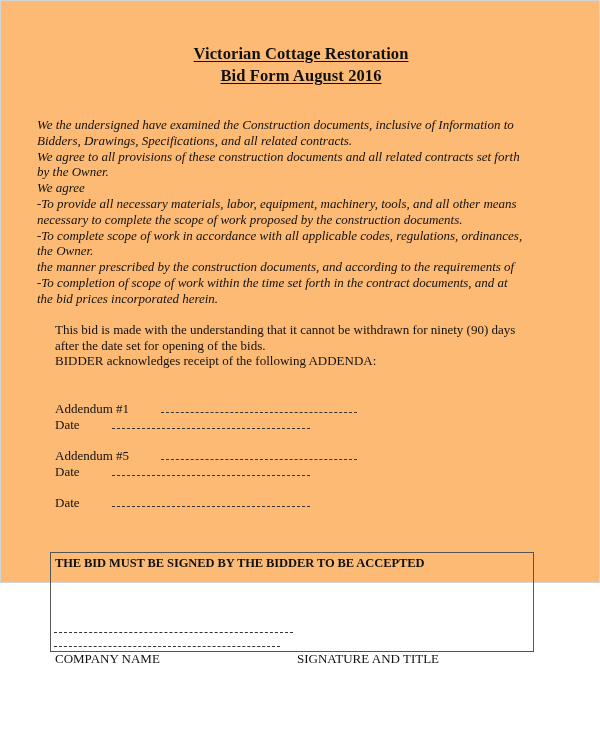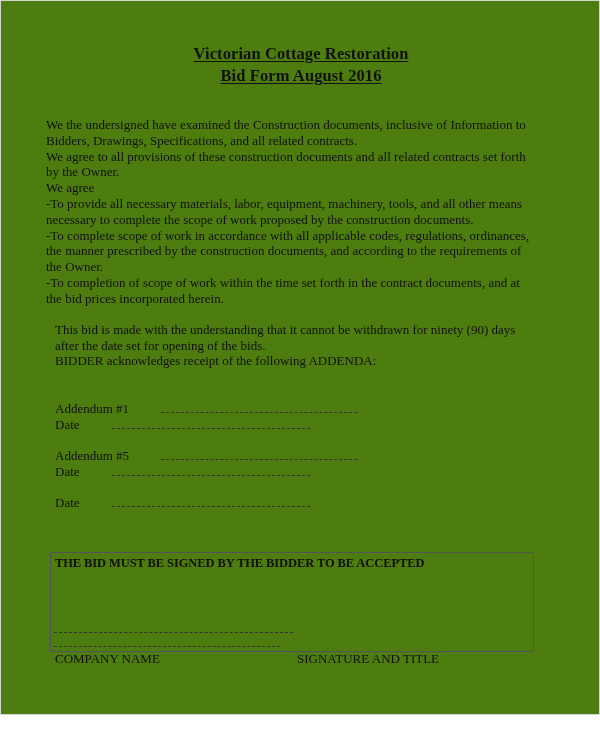--- a/index.html
+++ b/index.html
@@ -10,47 +10,48 @@
       overflow: hidden;
     }
     body {
       font-family: "Liberation Serif", "DejaVu Serif", serif;
       color: #111111;
       position: relative;
     }
     .page {
       position: absolute;
       left: 0; top: 0;
-      width: 600px; height: 715px;
+      width: 600px; height: 583px;
       border: 1px solid #d4d4d4;
-      background: #4d7c0f;
+      background: #fdba74;
     }
     .title-block {
       position: absolute;
       left: 0; top: 42px;
       width: 600px;
       text-align: center;
     }
     .title-line {
       display: inline-block;
       font-size: 16.5px;
       font-weight: bold;
       text-decoration: underline;
       text-underline-offset: 2px;
       line-height: 22px;
       letter-spacing: 0.1px;
     }
     .title-row { text-align: center; height: 22px; }
     .body-text {
       position: absolute;
-      left: 45px;
+      left: 36px;
       top: 116px;
       width: 500px;
       font-size: 13px;
       line-height: 15.8px;
+      font-style: italic;
     }
     .body-text .line { white-space: nowrap; height: 15.8px; }
     .para2 {
       position: absolute;
       left: 54px;
       top: 321px;
       font-size: 13px;
       line-height: 15.8px;
     }
     .para2 .line { white-space: nowrap; }
@@ -139,22 +140,22 @@
 
   <div class="body-text">
     <div class="line">We the undersigned have examined the Construction documents, inclusive of Information to</div>
     <div class="line">Bidders, Drawings, Specifications, and all related contracts.</div>
     <div class="line">We agree to all provisions of these construction documents and all related contracts set forth</div>
     <div class="line">by the Owner.</div>
     <div class="line">We agree</div>
     <div class="line">-To provide all necessary materials, labor, equipment, machinery, tools, and all other means</div>
     <div class="line">necessary to complete the scope of work proposed by the construction documents.</div>
     <div class="line">-To complete scope of work in accordance with all applicable codes, regulations, ordinances,</div>
+    <div class="line">the Owner.</div>
     <div class="line">the manner prescribed by the construction documents, and according to the requirements of</div>
-    <div class="line">the Owner.</div>
     <div class="line">-To completion of scope of work within the time set forth in the contract documents, and at</div>
     <div class="line">the bid prices incorporated herein.</div>
   </div>
 
   <div class="para2">
     <div class="line">This bid is made with the understanding that it cannot be withdrawn for ninety (90) days</div>
     <div class="line">after the date set for opening of the bids.</div>
   </div>
 
   <div class="addenda-head">BIDDER acknowledges receipt of the following ADDENDA:</div>

